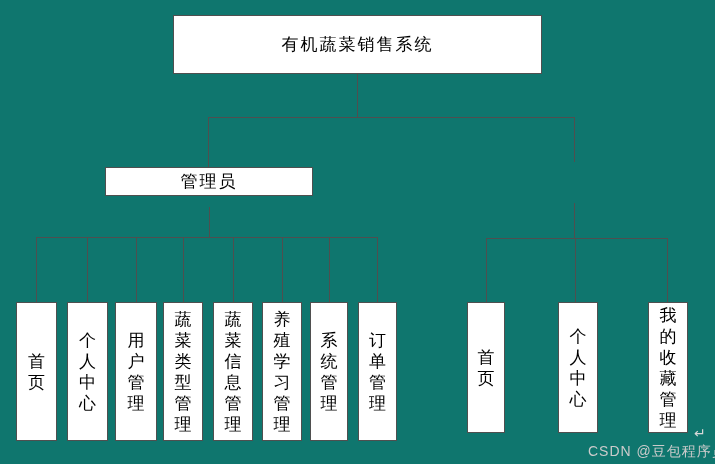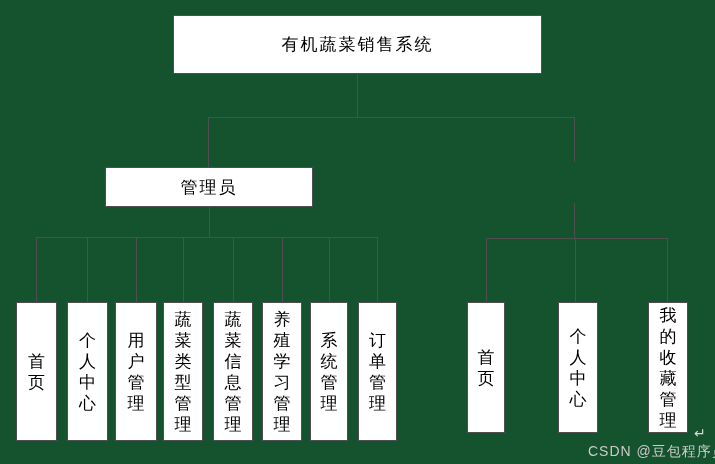--- a/index.html
+++ b/index.html
@@ -1,20 +1,20 @@
 <!DOCTYPE html>
 <html><head>
 <meta charset="utf-8">
 <style>
   html, body { margin: 0; padding: 0; background: #ffffff; }
   .canvas {
     position: relative;
     width: 715px;
     height: 464px;
-    background: #14532d;
+    background: #0f766e;
     overflow: hidden;
     font-family: "Liberation Sans", "DejaVu Sans", sans-serif;
     color: #000000;
   }
   .box {
     position: absolute;
     box-sizing: border-box;
     background: #ffffff;
     border: 1px solid #4f4f4f;
     display: flex;
@@ -55,21 +55,21 @@
 
   <div class="box hdr" style="left:173px;top:15px;width:369px;height:59px">
     <span>有机蔬菜销售系统</span>
   </div>
 
   <div class="line" style="left:357px;top:74px;width:1px;height:43px"></div>
   <div class="line" style="left:208px;top:117px;width:367px;height:1px"></div>
   <div class="line" style="left:208px;top:117px;width:1px;height:50px"></div>
   <div class="line" style="left:574px;top:117px;width:1px;height:45px"></div>
 
-  <div class="box hdr" style="left:105px;top:167px;width:208px;height:40px">
+  <div class="box hdr" style="left:105px;top:167px;width:208px;height:29px">
     <span>管理员</span>
   </div>
 
   <div class="line" style="left:209px;top:207px;width:1px;height:30px"></div>
   <div class="line" style="left:36px;top:237px;width:342px;height:1px"></div>
   <div class="line" style="left:36px;top:237px;width:1px;height:65px"></div>
   <div class="line" style="left:87px;top:237px;width:1px;height:65px"></div>
   <div class="line" style="left:136px;top:237px;width:1px;height:65px"></div>
   <div class="line" style="left:183px;top:237px;width:1px;height:65px"></div>
   <div class="line" style="left:233px;top:237px;width:1px;height:65px"></div>

